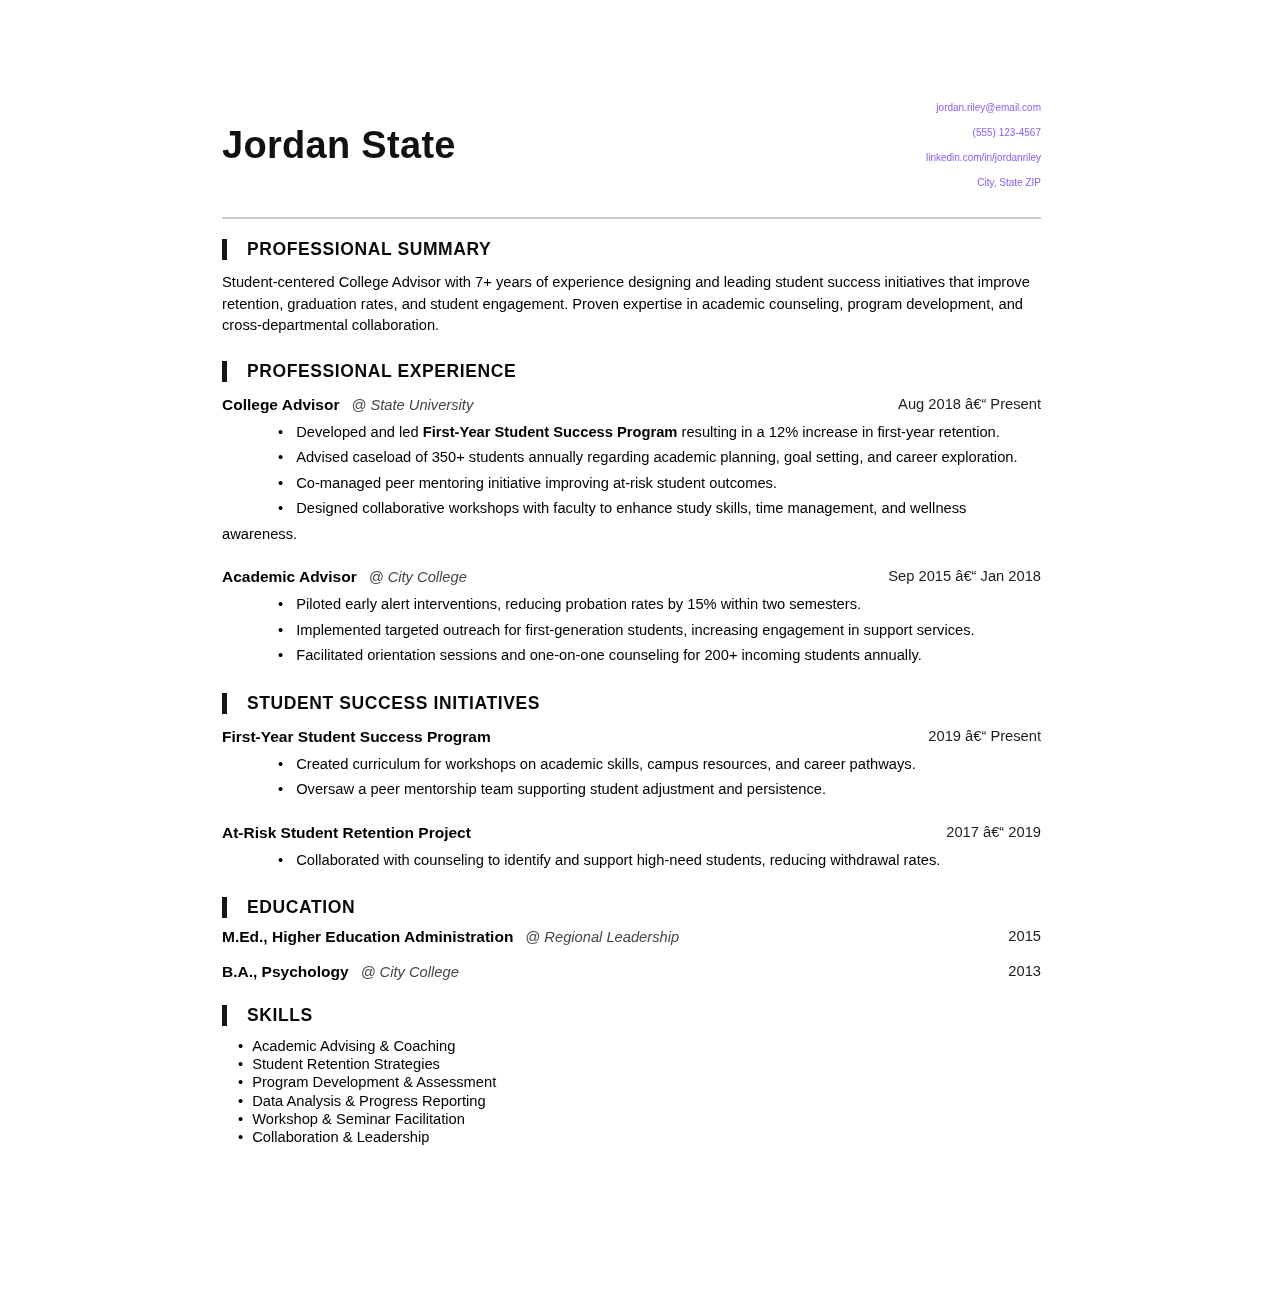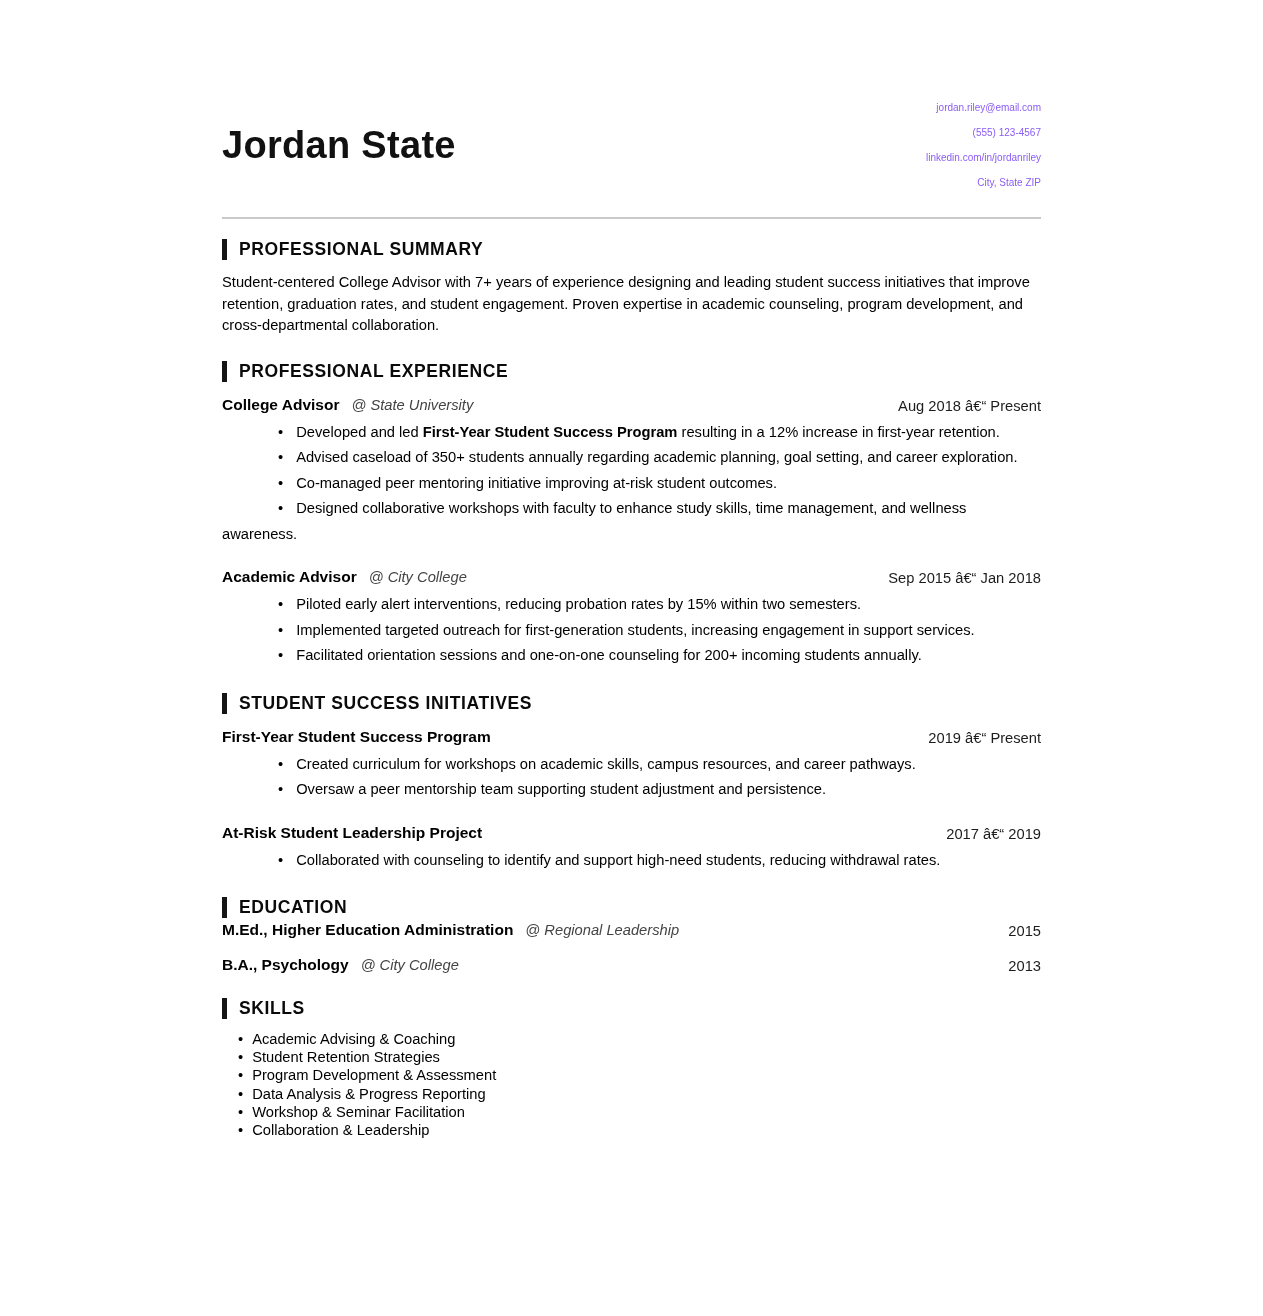--- a/index.html
+++ b/index.html
@@ -15,40 +15,40 @@
   
   .header { display: flex; justify-content: space-between; align-items: center; }
   .name { font-size: 38px; font-weight: 700; margin: 0; letter-spacing: 0.3px; color: #111; }
   .contact { text-align: right; font-size: 10px; line-height: 25px; color: #8b5cf6; white-space: nowrap; }
 
   .divider { border: none; border-top: 2px solid #c9c9c9; margin: 22px 0 0 0; }
 
   
   .section { margin-top: 24px; }
   .section-first { margin-top: 20px; }
-  .sec-heading { display: flex; align-items: flex-end; }
+  .sec-heading { display: flex; align-items: flex-end; gap: 8px; }
   .sec-bar { width: 5px; height: 21px; background: #151515; margin-right: 12px; flex: none; }
   .sec-title { font-size: 17.5px; font-weight: 700; letter-spacing: 0.6px; margin: 0; color: #0a0a0a; }
 
   .summary-text { margin: 12px 0 0 0; line-height: 21.5px; }
 
   
   .entry { margin-top: 14px; }
   .entry + .entry { margin-top: 21px; }
-  .entry-row { display: flex; justify-content: space-between; align-items: flex-end; }
+  .entry-row { display: flex; justify-content: space-between; align-items: flex-start; }
   .role { font-size: 15.5px; font-weight: 700; white-space: nowrap; }
   .company { font-style: italic; color: #444; font-size: 14.7px; margin-left: 12px; white-space: nowrap; }
   .dates { font-size: 14.7px; color: #1c1c1c; white-space: nowrap; margin-left: 16px; }
   .row-left { display: flex; align-items: baseline; min-width: 0; }
 
   ul.bullets { list-style: none; margin: 6px 0 0 0; padding: 0; }
   ul.bullets li { line-height: 25.5px; text-indent: 28px; }
   ul.bullets li::before { content: "\2022"; display: inline-block; margin-right: 13px; }
 
-  .edu-entry { margin-top: 3px; }
+  .edu-entry { margin-top: 10px; }
   .edu-entry + .edu-entry { margin-top: 17px; }
 
   ul.skills { list-style: none; margin: 11px 0 0 0; padding: 0; }
   ul.skills li { line-height: 18.2px; text-indent: 8px; }
   ul.skills li::before { content: "\2022"; display: inline-block; margin-right: 9px; }
 </style>
 </head>
 <body>
 
 <div class="page">
@@ -123,21 +123,21 @@
         <span class="dates">2019 â€“ Present</span>
       </div>
       <ul class="bullets">
         <li>Created curriculum for workshops on academic skills, campus resources, and career pathways.</li>
         <li>Oversaw a peer mentorship team supporting student adjustment and persistence.</li>
       </ul>
     </div>
 
     <div class="entry">
       <div class="entry-row">
-        <span class="role">At-Risk Student Leadership Project</span>
+        <span class="role">At-Risk Student Retention Project</span>
         <span class="dates">2017 â€“ 2019</span>
       </div>
       <ul class="bullets">
         <li>Collaborated with counseling to identify and support high-need students, reducing withdrawal rates.</li>
       </ul>
     </div>
   </div>
 
   <div class="section">
     <div class="sec-heading">

